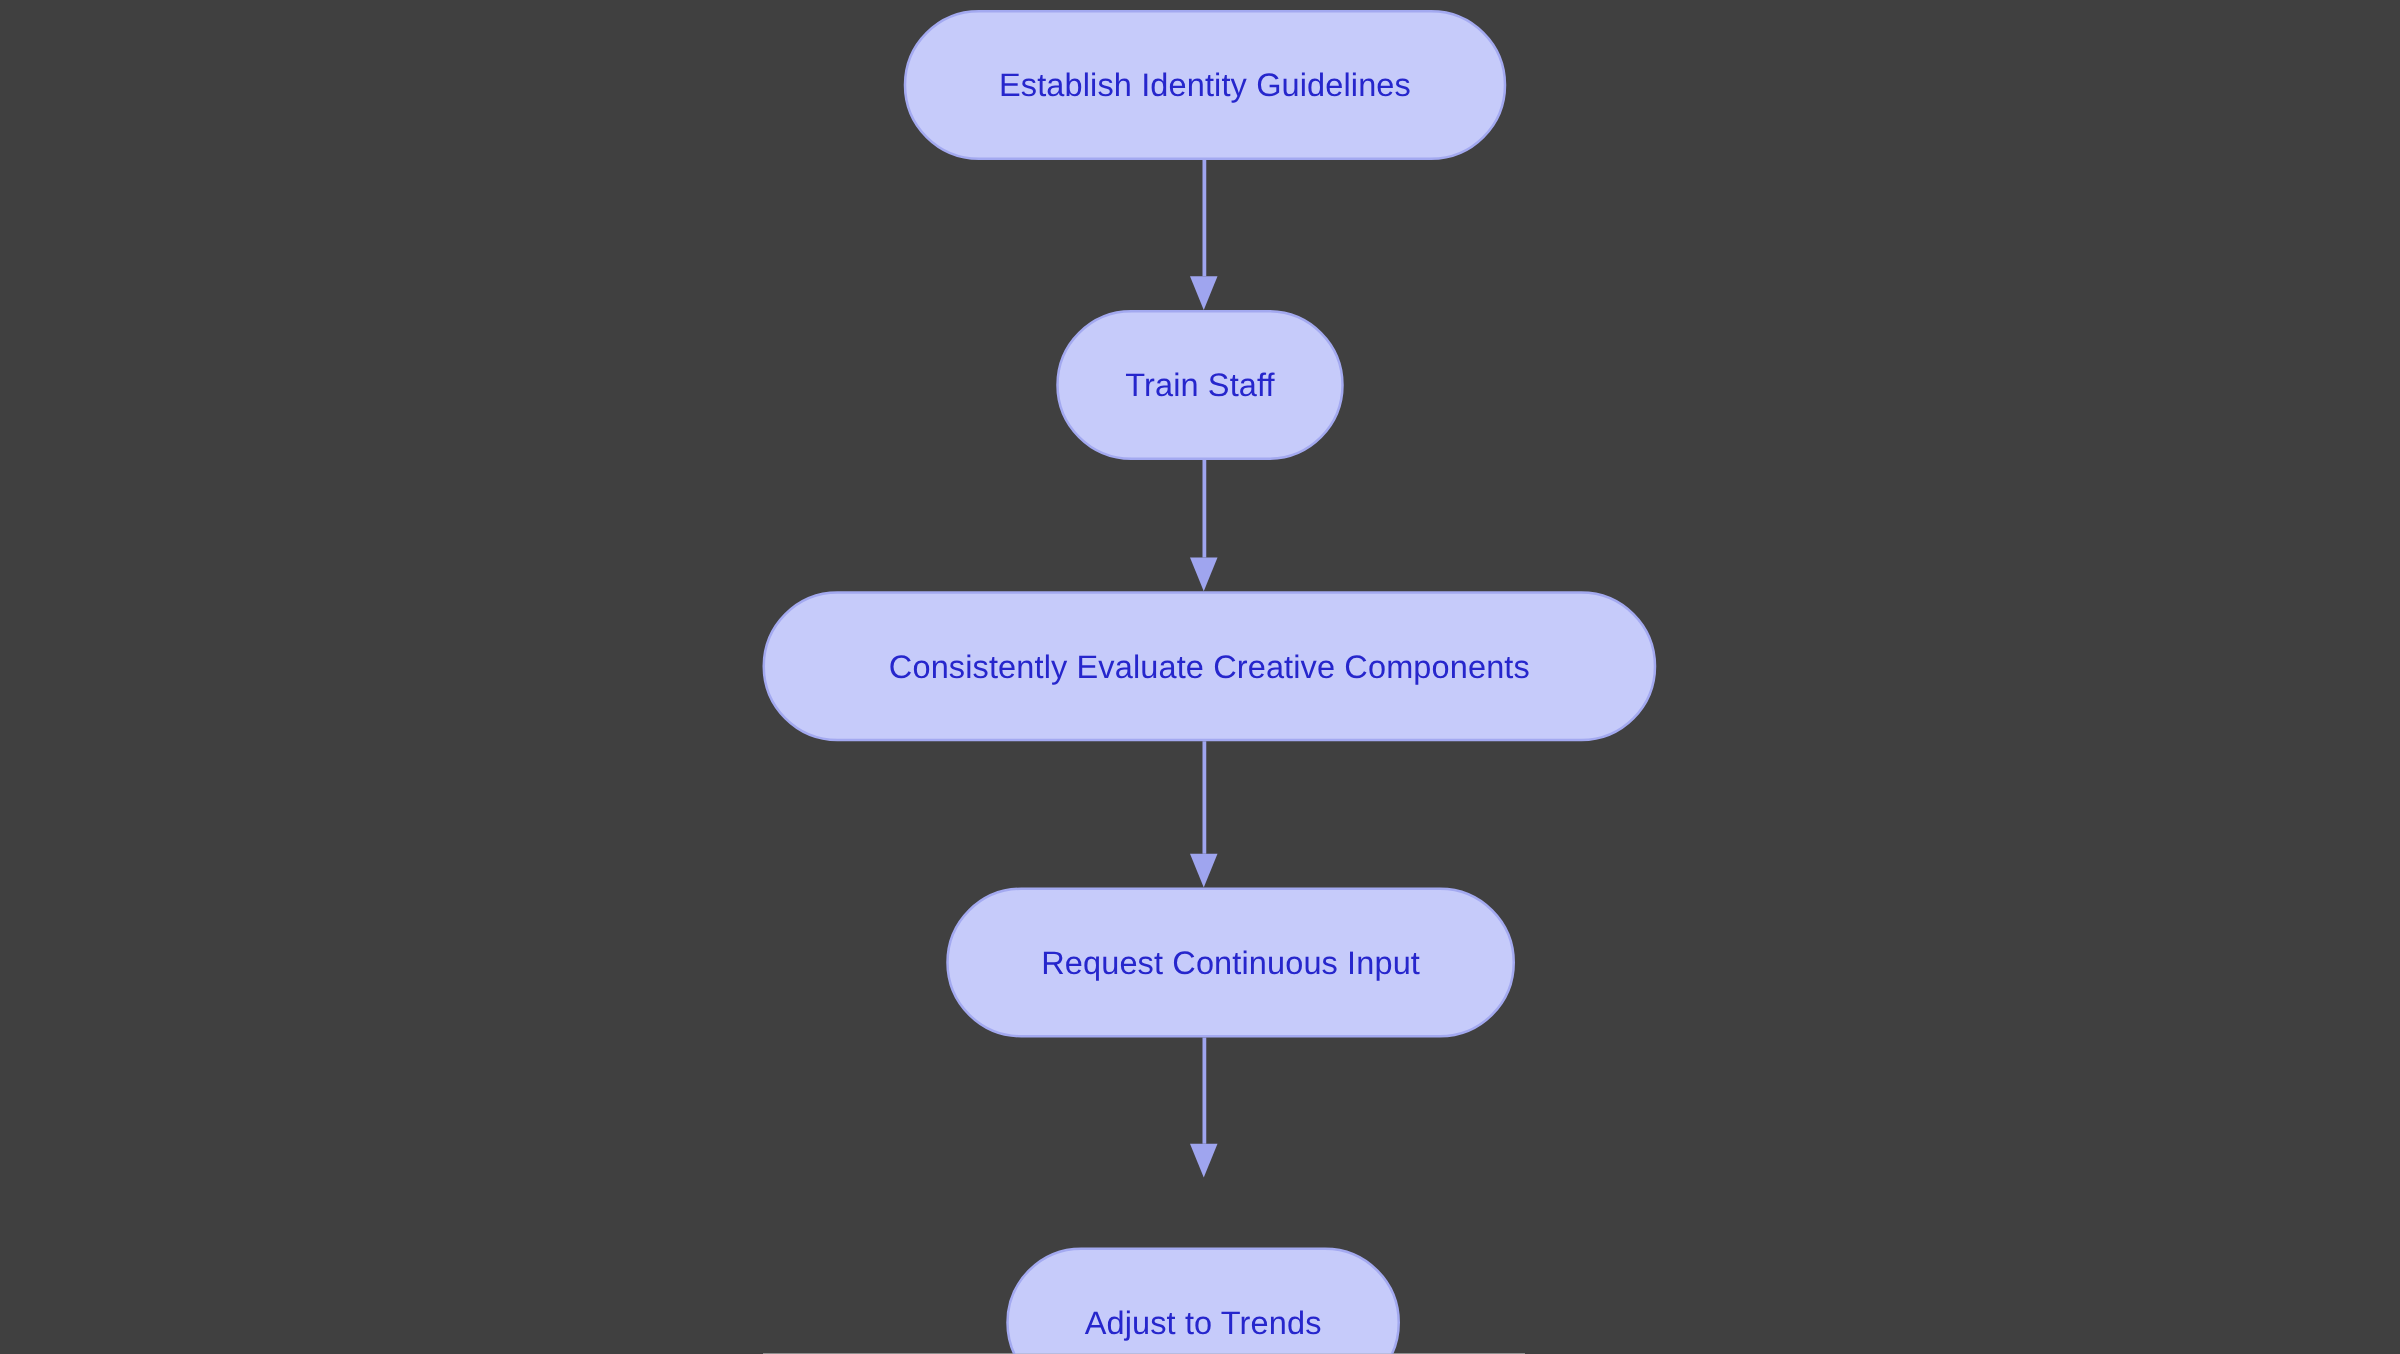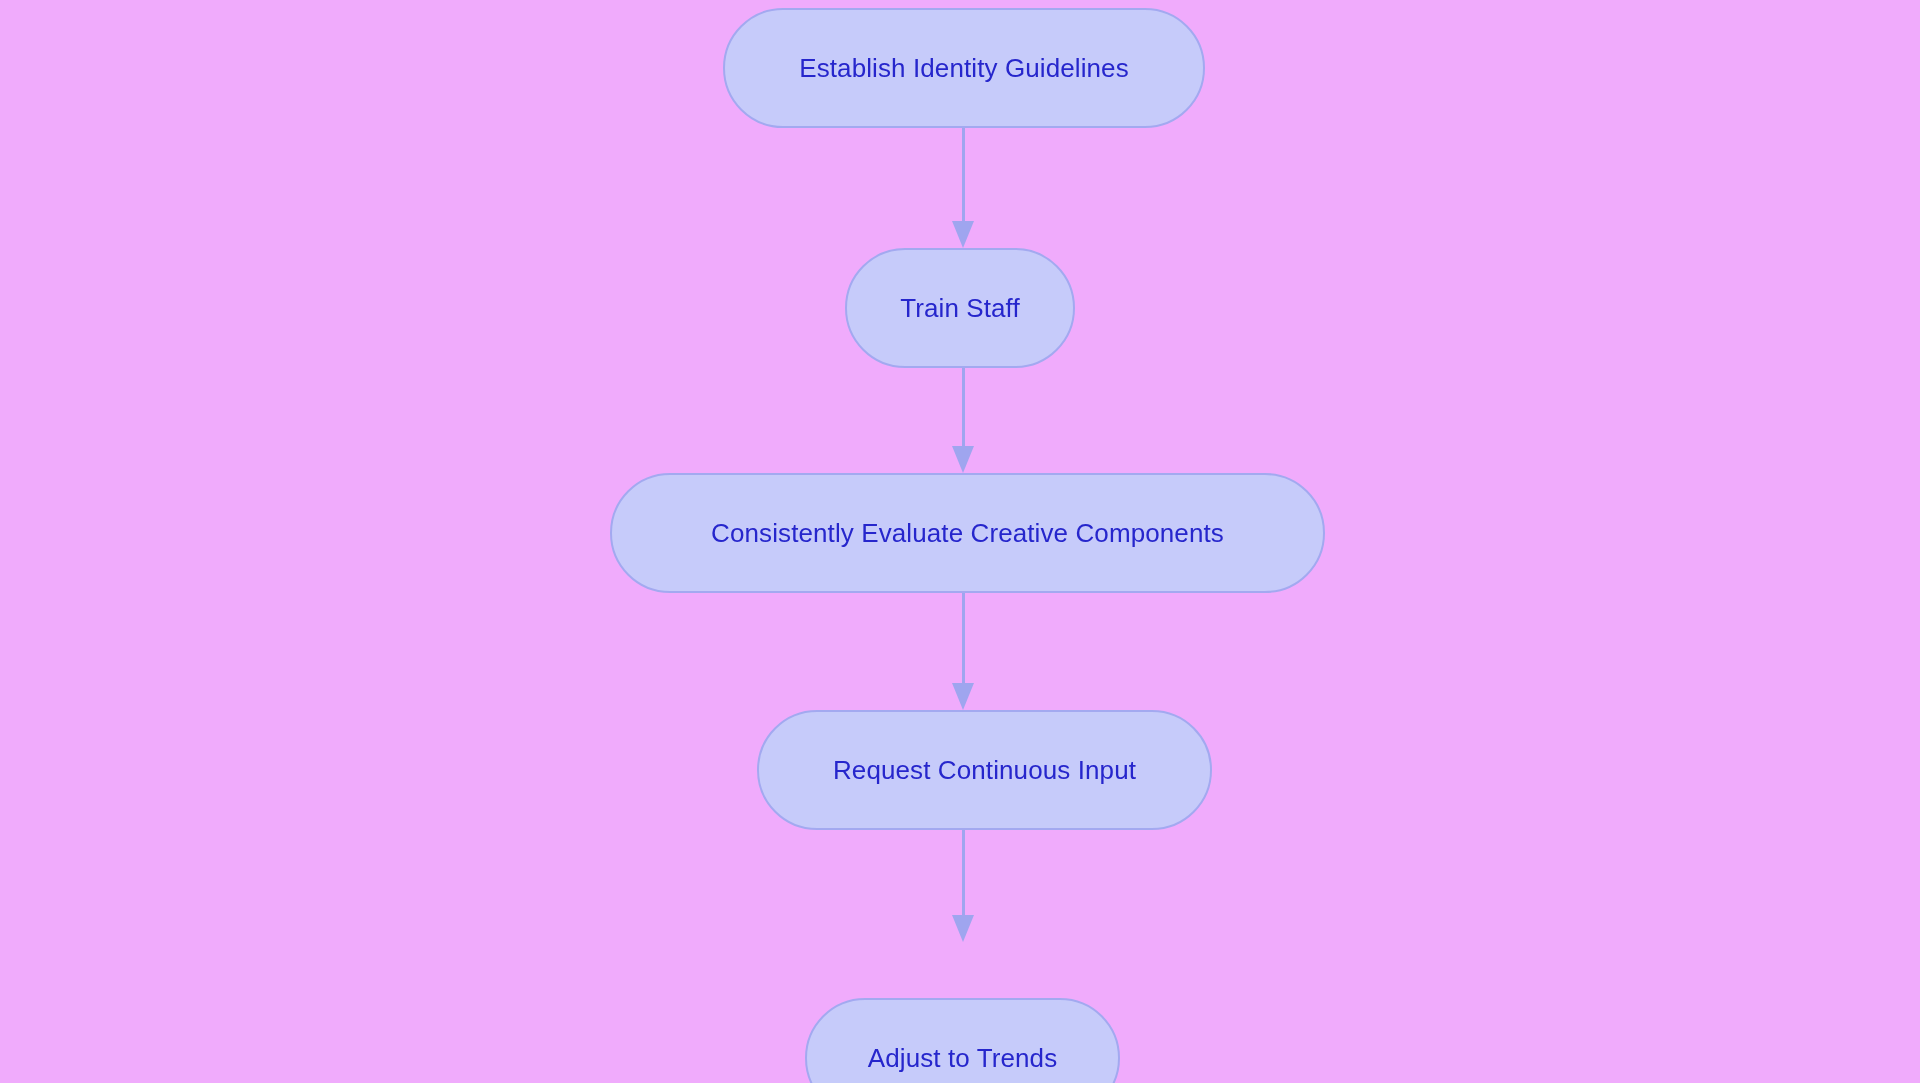--- a/index.html
+++ b/index.html
@@ -58,21 +58,21 @@
     width: 0;
     height: 0;
     border-left: 11px solid transparent;
     border-right: 11px solid transparent;
     border-top: 27px solid #9fa5ef;
   }
 </style>
 </head>
 <body>
 
-<div id="flow-canvas" style="background: #f0abfc;">
+<div id="flow-canvas" style="background: #404040;">
 
   <div class="flow-edge" style="left: 962px; top: 128px; height: 93px; background: rgb(159, 165, 239);"></div>
   <div class="flow-arrowhead" style="left: 952px; top: 221px; border-top-color: rgb(159, 165, 239);"></div>
 
   <div class="flow-edge" style="left: 962px; top: 368px; height: 78px; background: rgb(159, 165, 239);"></div>
   <div class="flow-arrowhead" style="left: 952px; top: 446px; border-top-color: rgb(159, 165, 239);"></div>
 
   <div class="flow-edge" style="left: 962px; top: 593px; height: 90px; background: rgb(159, 165, 239);"></div>
   <div class="flow-arrowhead" style="left: 952px; top: 683px; border-top-color: rgb(159, 165, 239);"></div>
 

